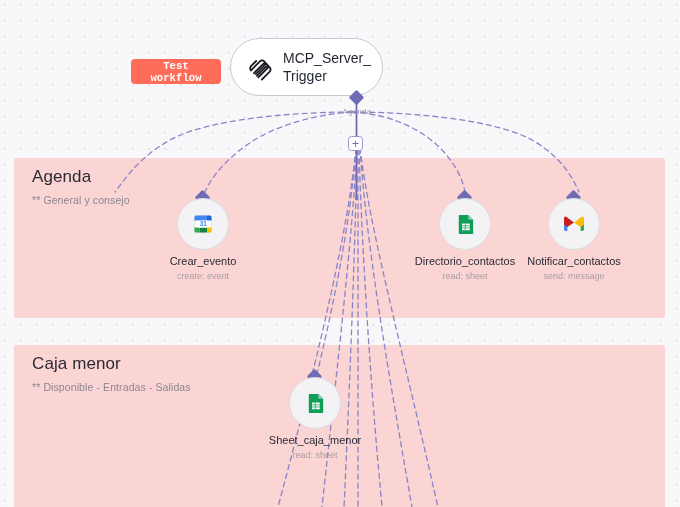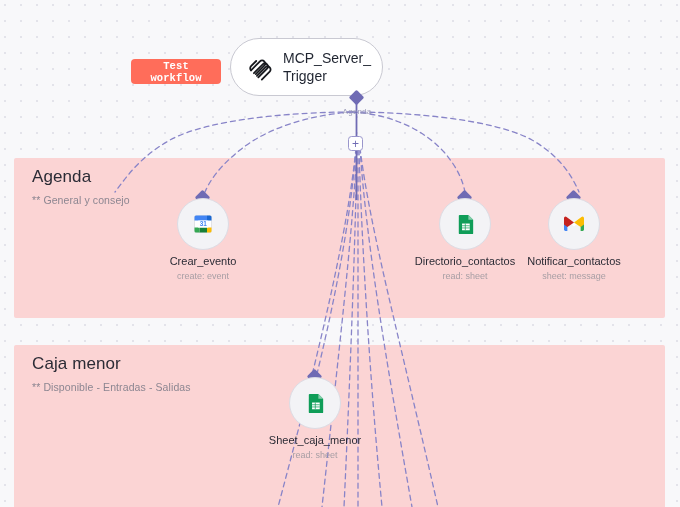--- a/index.html
+++ b/index.html
@@ -326,21 +326,21 @@
           <path d="M2 3.2 A1.6 1.6 0 0 1 3.6 1.6 H4.4 L12 7.6 L19.6 1.6 H20.4 A1.6 1.6 0 0 1 22 3.2 V14.6 A1.4 1.4 0 0 1 20.6 16 H18.6 V6.2 L12 11.4 L5.4 6.2 V16 H3.4 A1.4 1.4 0 0 1 2 14.6 Z" fill="#ffffff"></path>
           <path d="M2 14.6 V5.0 L5.4 7.6 V16 H3.4 A1.4 1.4 0 0 1 2 14.6 Z" fill="#4285f4"></path>
           <path d="M18.6 16 V7.6 L22 5.0 V14.6 A1.4 1.4 0 0 1 20.6 16 Z" fill="#34a853"></path>
           <path d="M2 3.2 A1.6 1.6 0 0 1 4.6 1.9 L12 7.5 L5.4 12.0 L2 9.4 Z" fill="#c5221f"></path>
           <path d="M22 3.2 A1.6 1.6 0 0 0 19.4 1.9 L12 7.5 L18.6 12.0 L22 9.4 Z" fill="#fbbc04"></path>
           <path d="M5.4 7.1 L12 12.0 L18.6 7.1 V16 H5.4 Z" fill="#ea4335" opacity="0"></path>
         </svg>
       </span>
     </div>
     <div class="tool-name">Notificar_contactos</div>
-    <div class="tool-sub">sheet: message</div>
+    <div class="tool-sub">send: message</div>
   </div>
 
   <div class="tool-node" style="left:289px; top:377px;">
     <div class="tool-diamond"></div>
     <div class="tool-circle">
       <span>
         <svg width="23" height="23" viewBox="0 0 24 24">
           <path d="M6 2 H15 L20 7 V21 A1 1 0 0 1 19 22 H6 A1 1 0 0 1 5 21 V3 A1 1 0 0 1 6 2 Z" fill="#0f9d58"></path>
           <path d="M15 2 L20 7 H15 Z" fill="#87ceac"></path>
           <rect x="8.4" y="11" width="8" height="7" fill="#ffffff"></rect>

